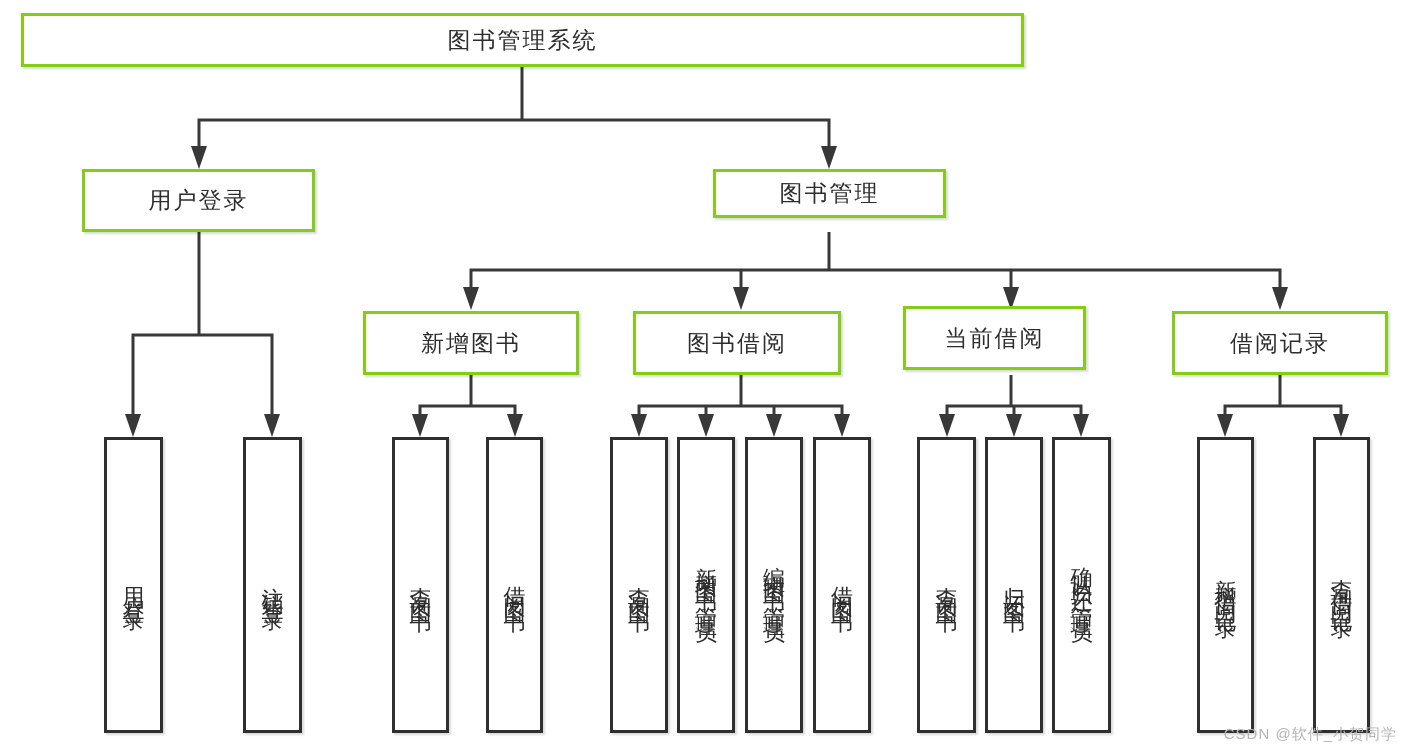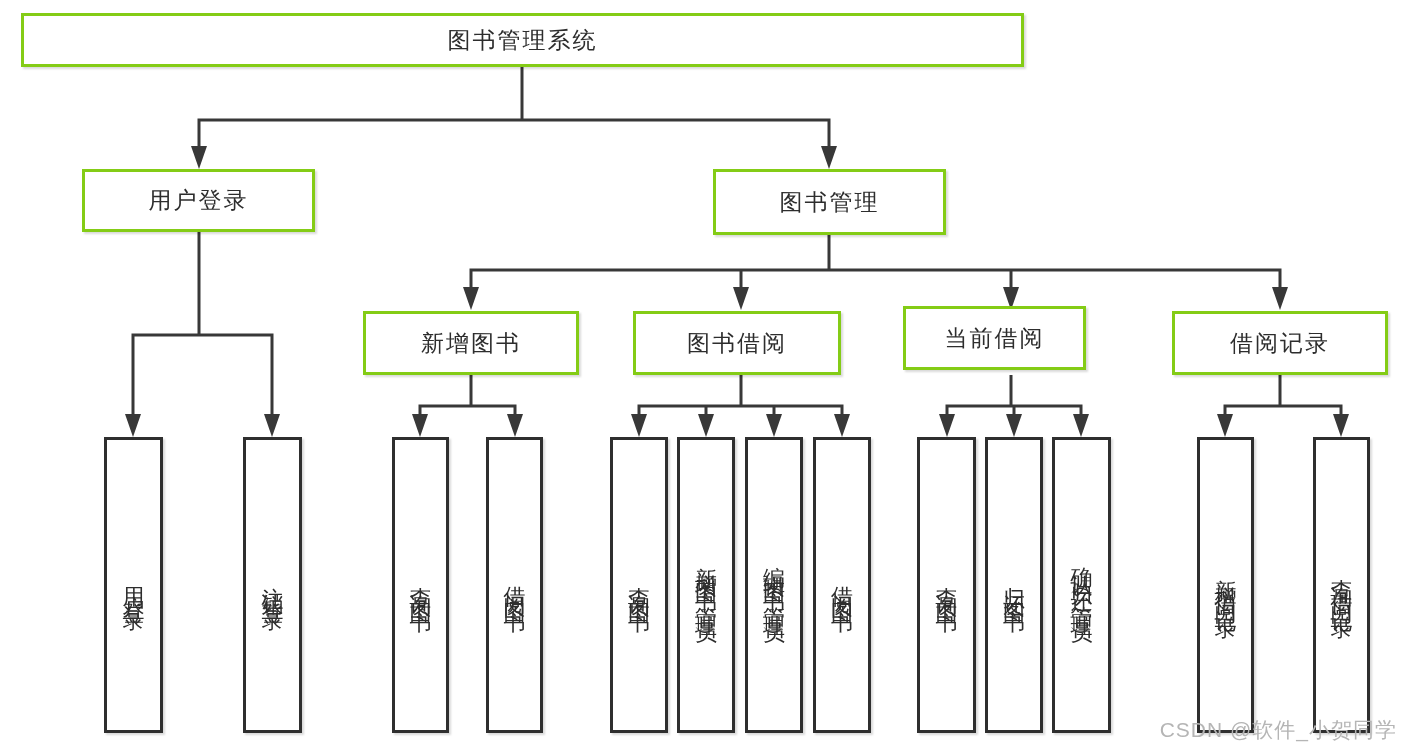--- a/index.html
+++ b/index.html
@@ -47,21 +47,21 @@
     writing-mode: vertical-rl;
     text-orientation: mixed;
     font-size: 22px;
     letter-spacing: 8px;
     line-height: 1;
   }
   .watermark {
     position: absolute;
     right: 8px;
     bottom: 3px;
-    font-size: 21px;
+    font-size: 15px;
     letter-spacing: 1px;
     color: #b5b5b5;
     white-space: nowrap;
   }
   .stroke { stroke: #383838; stroke-width: 3; fill: none; }
   .arrow  { fill: #383838; stroke: none; }
 </style>
 </head>
 <body>
 
@@ -101,21 +101,21 @@
     <polygon class="arrow" points="1073,414 1089,414 1081,437"></polygon>
 
     <path class="stroke" d="M1280 375 V406 M1225 418 V406 H1341 V418"></path>
     <polygon class="arrow" points="1217,414 1233,414 1225,437"></polygon>
     <polygon class="arrow" points="1333,414 1349,414 1341,437"></polygon>
   </svg>
 
   <div class="hbox" style="left:21px; top:13px; width:1003px; height:54px;">图书管理系统</div>
 
   <div class="hbox" style="left:82px; top:169px; width:233px; height:63px;">用户登录</div>
-  <div class="hbox" style="left:713px; top:169px; width:233px; height:66px;">图书管理</div>
+  <div class="hbox" style="left:713px; top:169px; width:233px; height:49px;">图书管理</div>
 
   <div class="hbox" style="left:363px; top:311px; width:216px; height:64px;">新增图书</div>
   <div class="hbox" style="left:633px; top:311px; width:208px; height:64px;">图书借阅</div>
   <div class="hbox" style="left:903px; top:306px; width:183px; height:64px;">当前借阅</div>
   <div class="hbox" style="left:1172px; top:311px; width:216px; height:64px;">借阅记录</div>
 
   <div class="vbox" style="left:104px; width:59px;">
     <span class="vtext">用户登录</span>
   </div>
   <div class="vbox" style="left:243px; width:59px;">

